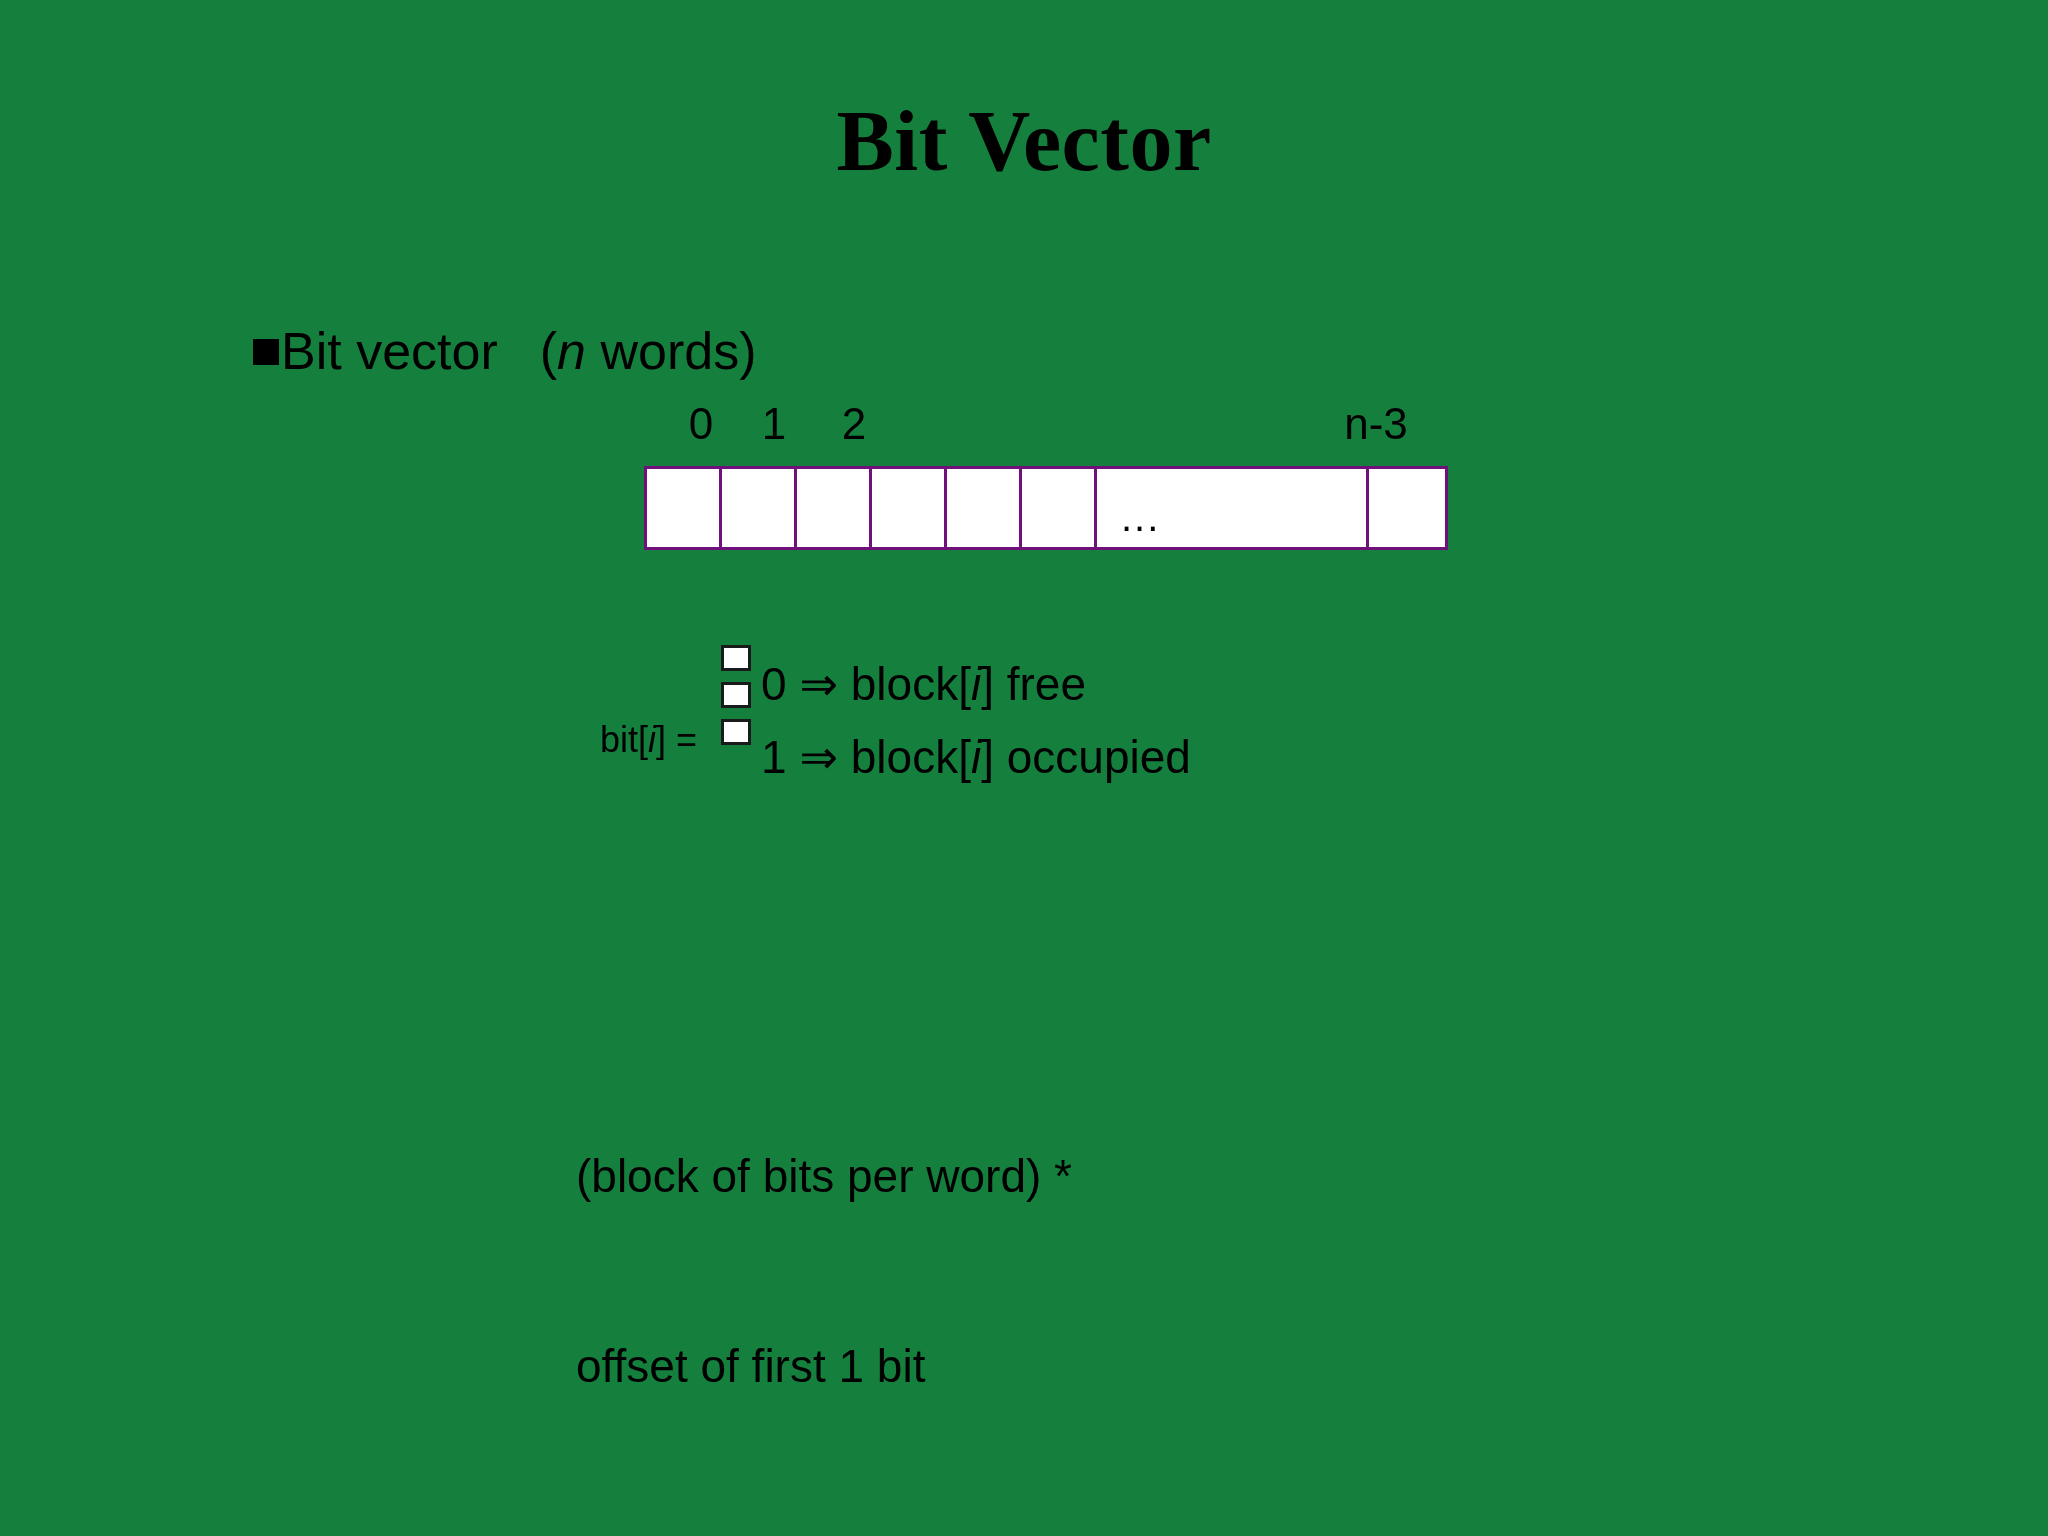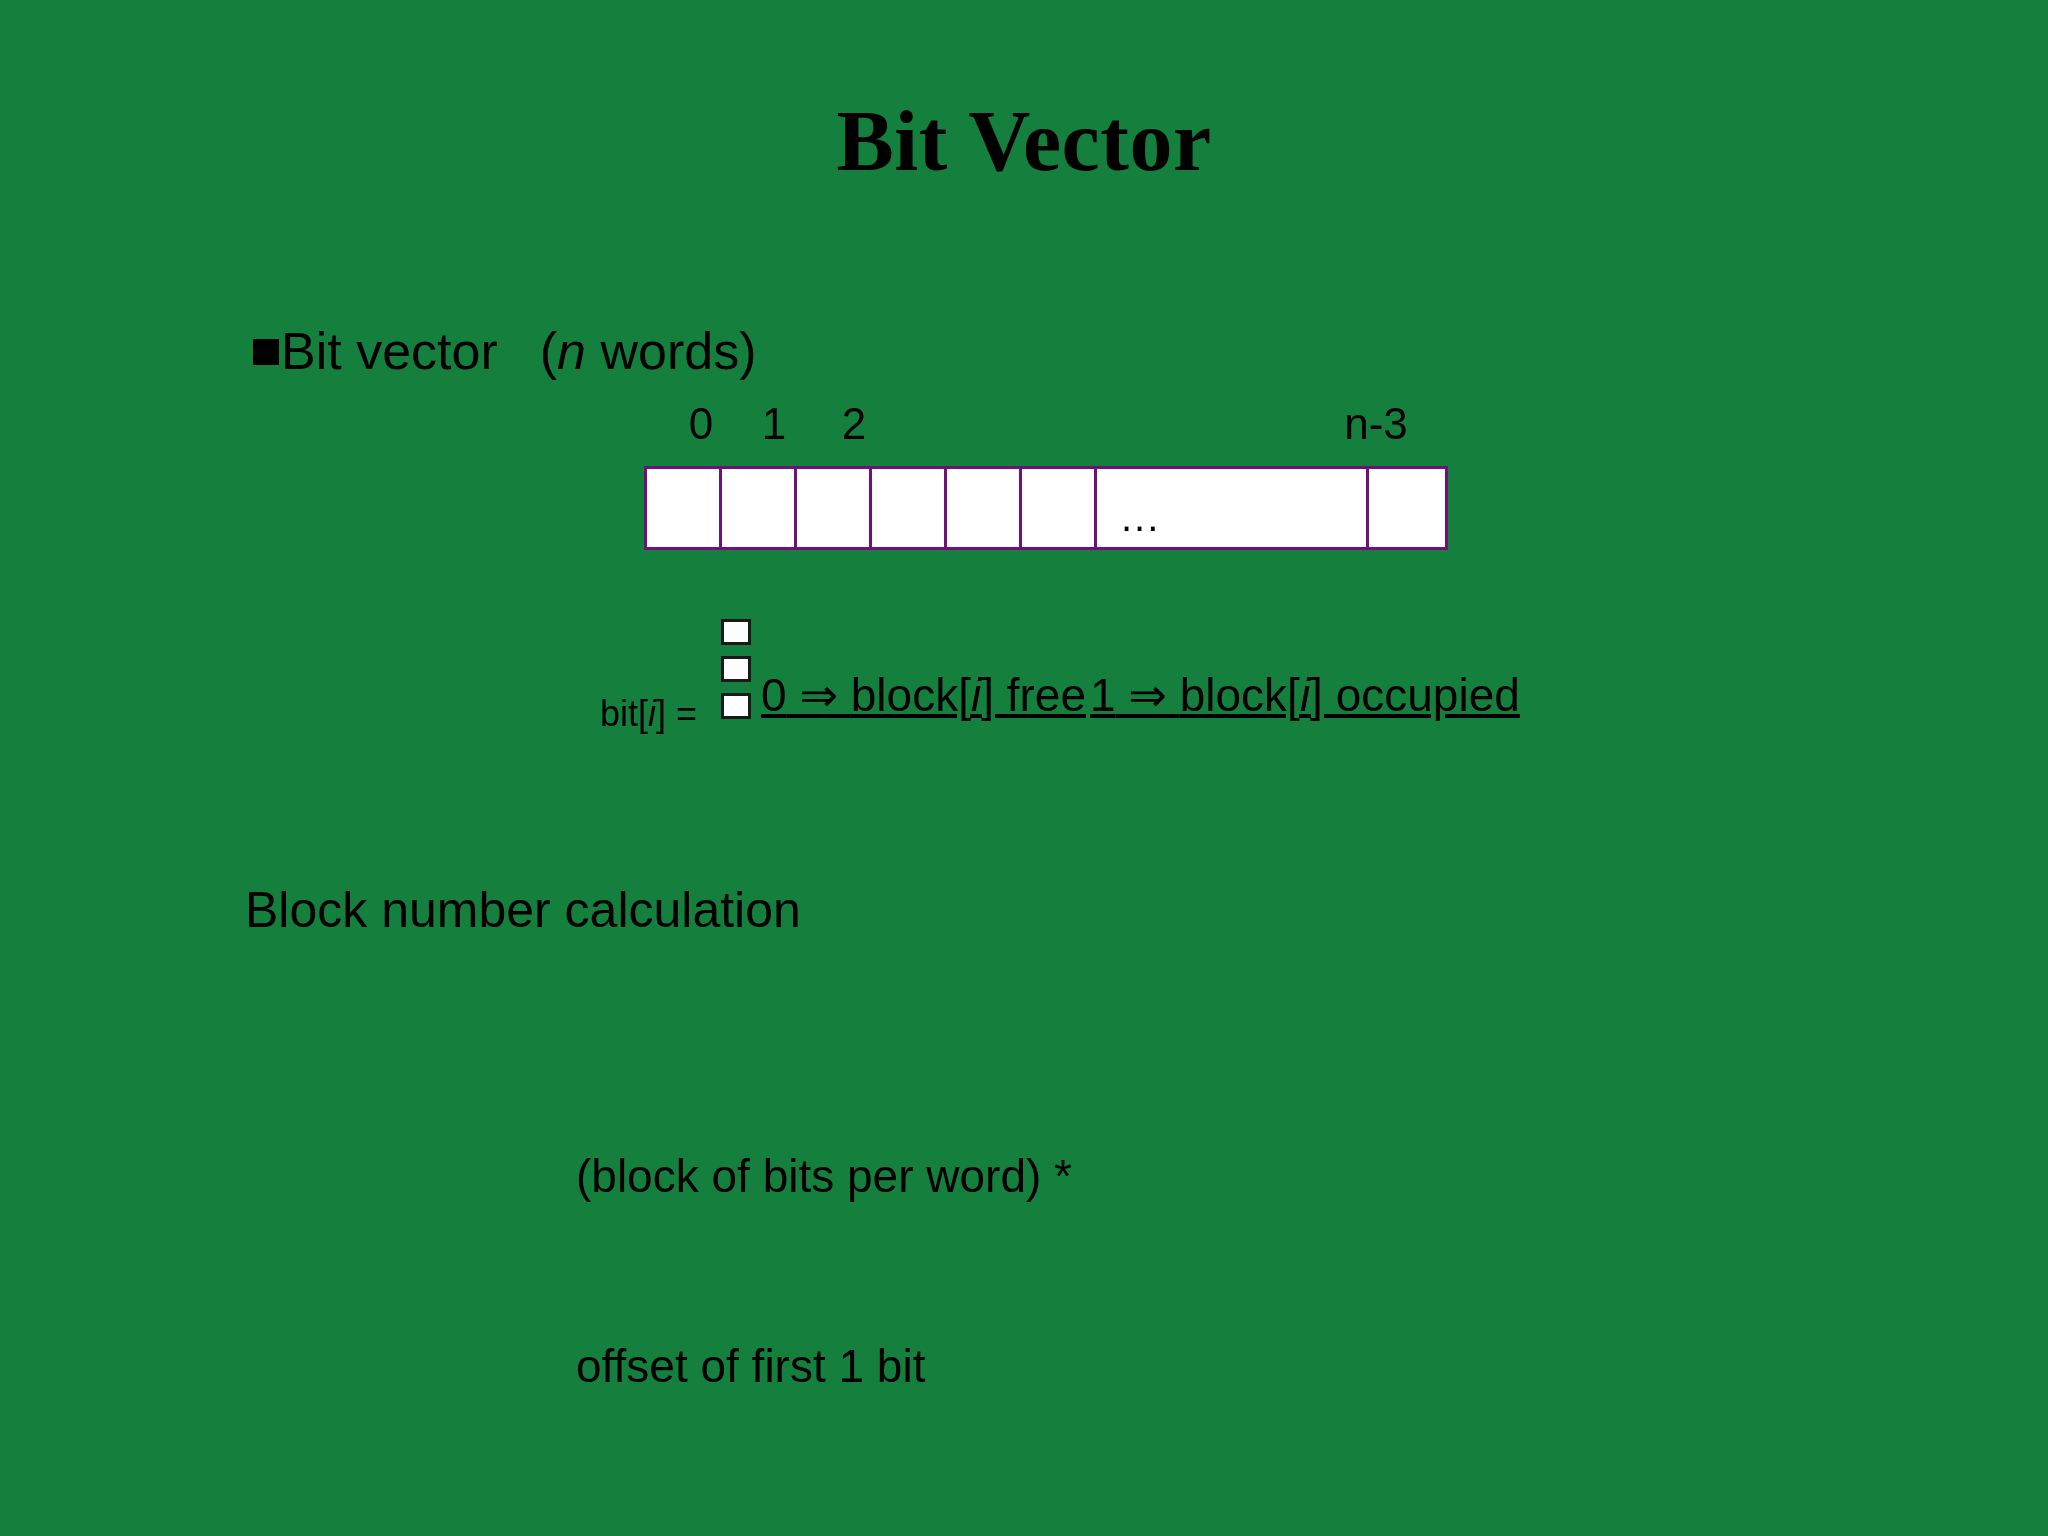--- a/index.html
+++ b/index.html
@@ -141,27 +141,26 @@
   }
   .tofu {
     width: 30px;
     height: 26px;
     box-sizing: border-box;
     border: 3px solid #1a1a1a;
     background: #ffffff;
   }
   .bit-def-rhs {
     display: flex;
-    flex-direction: row;
-    gap: 4px;
+    flex-direction: column;
+    gap: 20px;
     font-size: 46px;
     line-height: 1.15;
     white-space: pre;
     padding-top: 46px;
-    text-decoration: underline;
   }
   .arrow { font-size: 46px; }
 
   
   .calc-heading {
     position: absolute;
     top: 880px;
     left: 245px;
     font-size: 50px;
     line-height: 1.2;
@@ -221,20 +220,19 @@
       <span class="tofu"></span>
       <span class="tofu"></span>
     </div>
 
     <div class="bit-def-rhs">
       <div><span>0</span><span class="arrow"> ⇒ </span><span>block[</span><span class="ital">i</span><span>] free</span></div>
       <div><span>1</span><span class="arrow"> ⇒ </span><span>block[</span><span class="ital">i</span><span>] occupied</span></div>
     </div>
   </div>
 
-  <div class="calc-heading">Block number calculation</div>
 
   <div class="calc-lines">
     <div>(block of bits per word) *</div>
     <div>offset of first 1 bit</div>
   </div>
 
 </div>
 
 </body></html>

